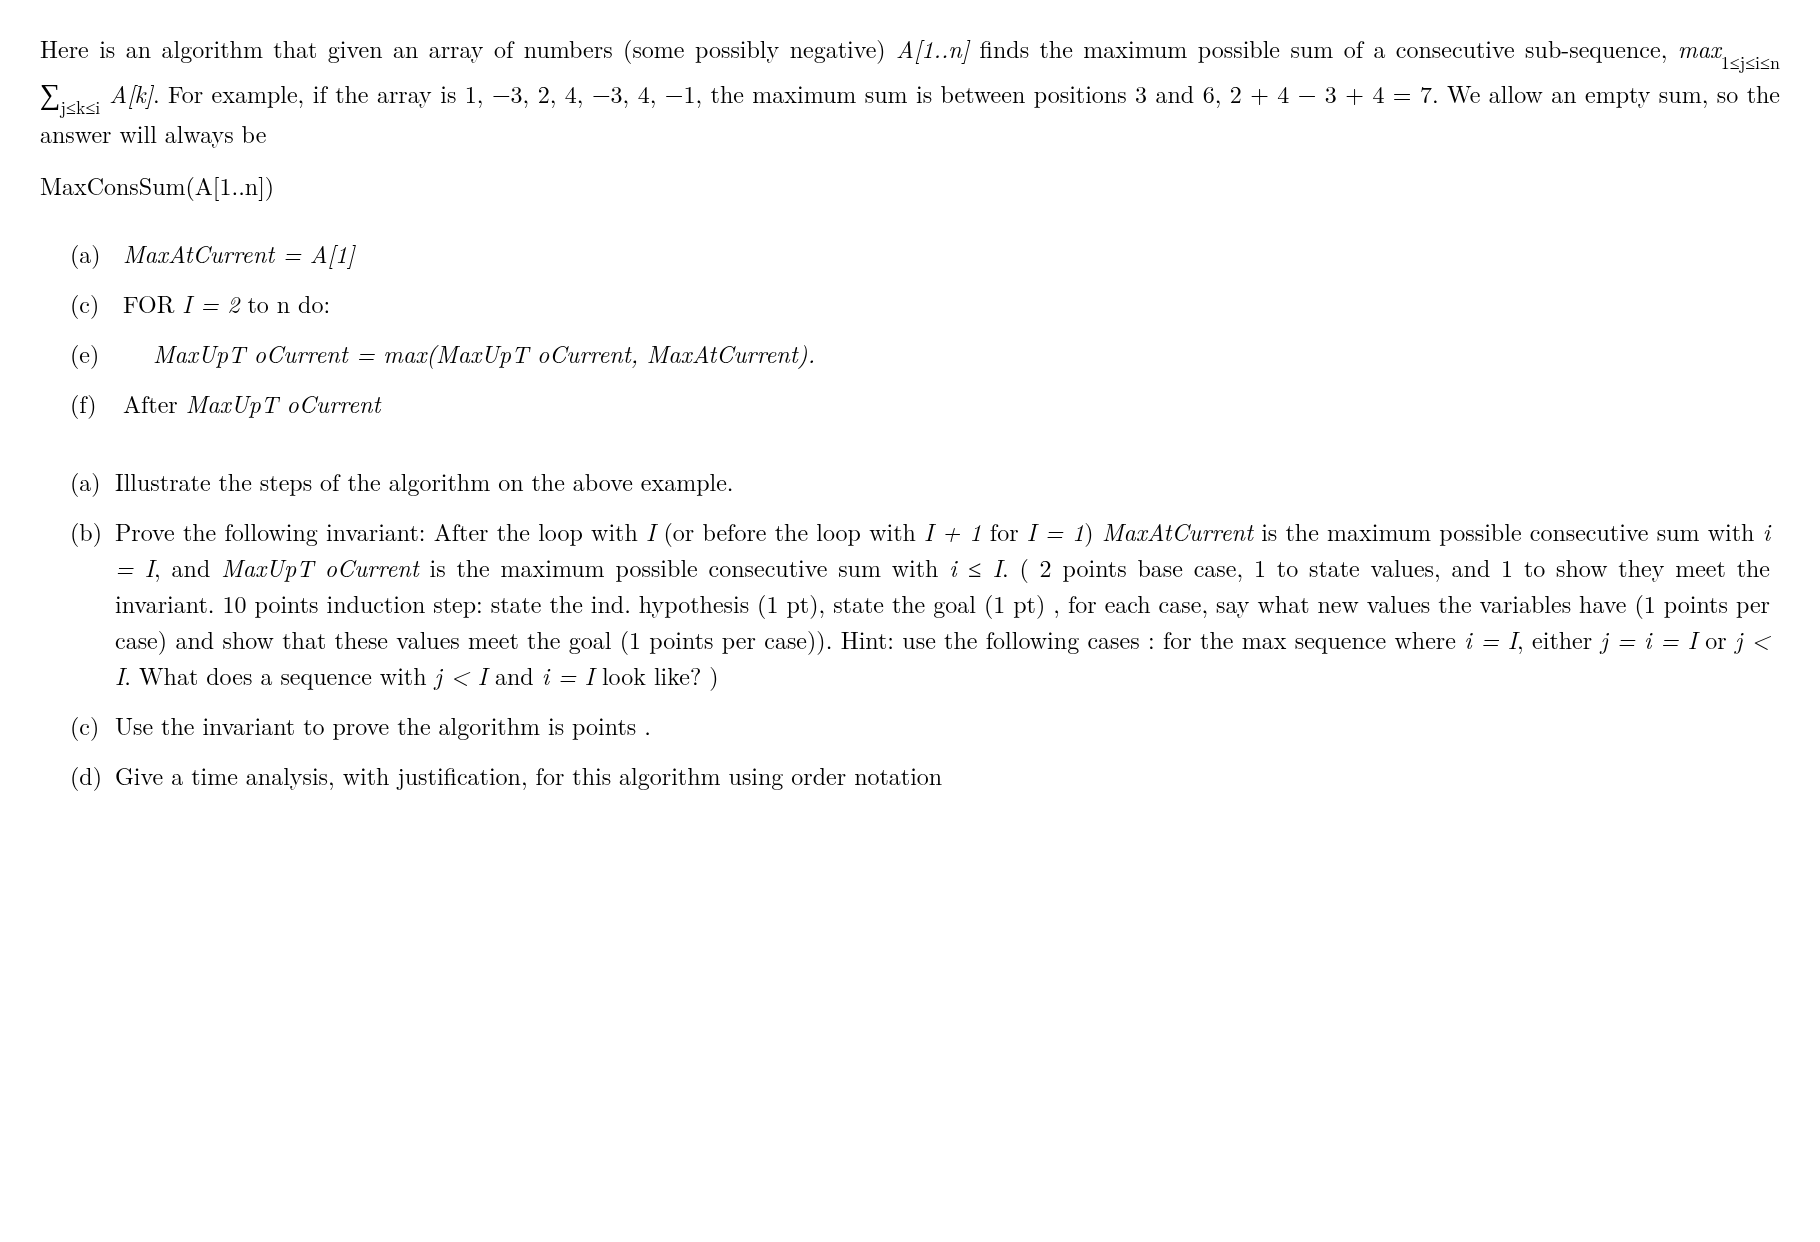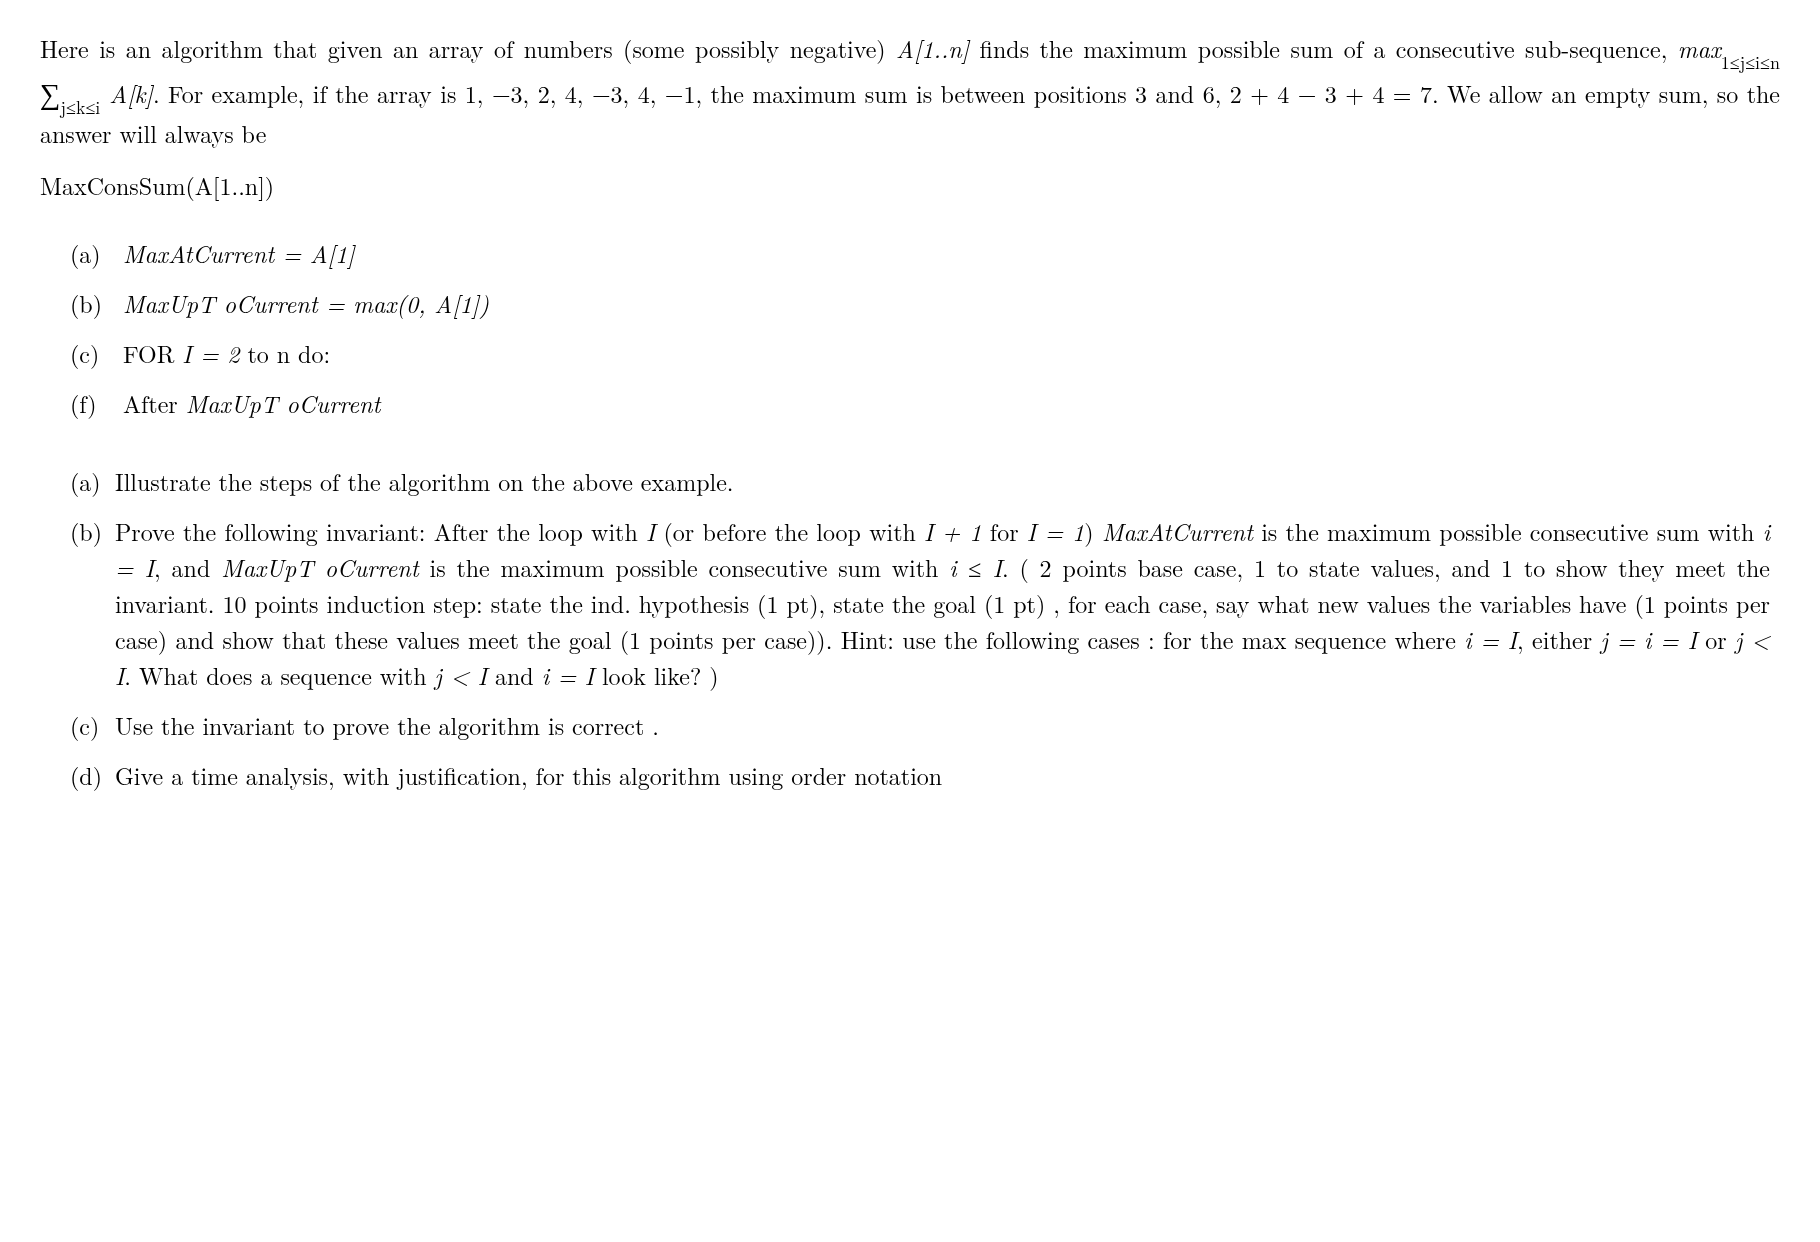--- a/index.html
+++ b/index.html
@@ -77,39 +77,39 @@
 </div>
 
 <div class="funcname">MaxConsSum(A[1..n])</div>
 
 <ul class="algo-list">
   <li>
     <span class="label">(a)</span>
     <span class="italic">MaxAtCurrent = A[1]</span>
   </li>
   <li>
-    <span class="label">(b)</span>
-    <span class="italic">MaxUpT oCurrent = max(0, A[1])</span>
+    <span class="label">(c)</span>
+    <span>FOR </span><span class="italic">I = 2</span><span> to n do:</span>
   </li>
   <li>
-    <span class="label">(c)</span>
-    <span>FOR </span><span class="italic">I = 2</span><span> to n do:</span>
+    <span class="label">(e)</span>
+    <span class="indent1 italic">MaxUpT oCurrent = max(MaxUpT oCurrent, MaxAtCurrent).</span>
   </li>
   <li>
     <span class="label">(f)</span>
     <span>After </span><span class="italic">MaxUpT oCurrent</span>
   </li>
 </ul>
 
 <ul class="question-list">
   <li>
     <span class="label">(a)</span><span class="qbody">Illustrate the steps of the algorithm on the above example.</span>
   </li>
   <li>
     <span class="label">(b)</span><span class="qbody"><span>Prove the following invariant: After the loop with </span><span class="italic">I</span><span> (or before the loop with </span><span class="italic">I + 1</span><span> for </span><span class="italic">I = 1</span><span>) </span><span class="italic">MaxAtCurrent</span><span> is the maximum possible consecutive sum with </span><span class="italic">i = I</span><span>, and </span><span class="italic">MaxUpT oCurrent</span><span> is the maximum possible consecutive sum with </span><span class="italic">i ≤ I</span><span>. ( 2 points base case, 1 to state values, and 1 to show they meet the invariant. 10 points induction step: state the ind. hypothesis (1 pt), state the goal (1 pt) , for each case, say what new values the variables have (1 points per case) and show that these values meet the goal (1 points per case)). Hint: use the following cases : for the max sequence where </span><span class="italic">i = I</span><span>, either </span><span class="italic">j = i = I</span><span> or </span><span class="italic">j &lt; I</span><span>. What does a sequence with </span><span class="italic">j &lt; I</span><span> and </span><span class="italic">i = I</span><span> look like? )</span></span>
   </li>
   <li>
-    <span class="label">(c)</span><span class="qbody">Use the invariant to prove the algorithm is correct .</span>
+    <span class="label">(c)</span><span class="qbody">Use the invariant to prove the algorithm is points .</span>
   </li>
   <li>
     <span class="label">(d)</span><span class="qbody">Give a time analysis, with justification, for this algorithm using order notation</span>
   </li>
 </ul>
 
 </body></html>

